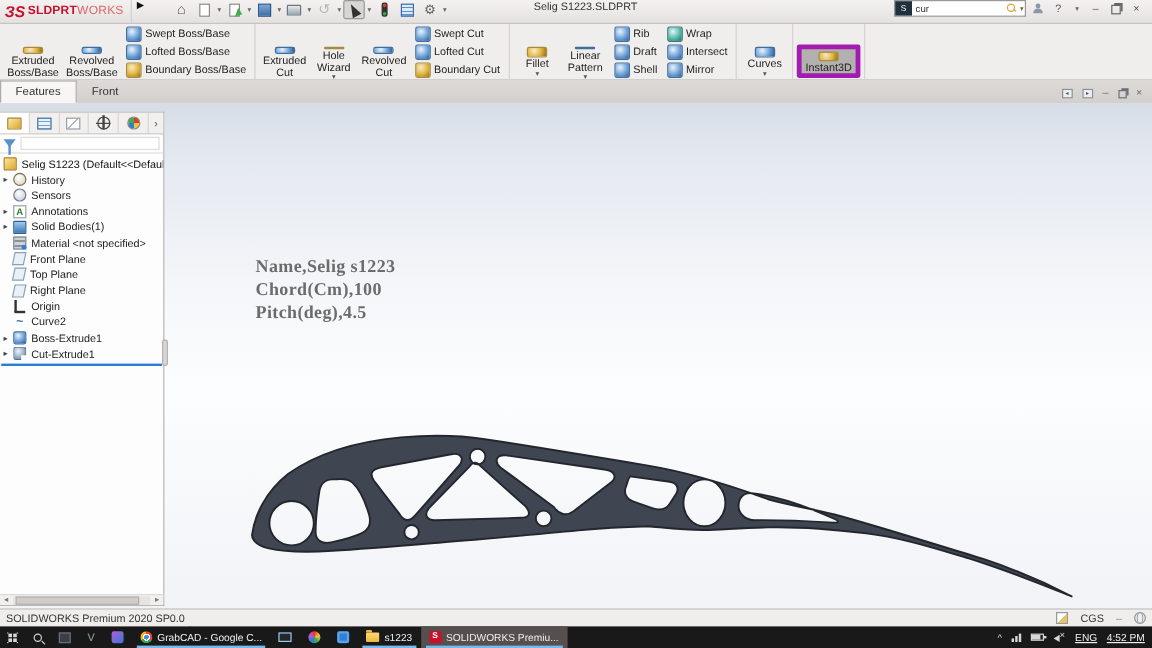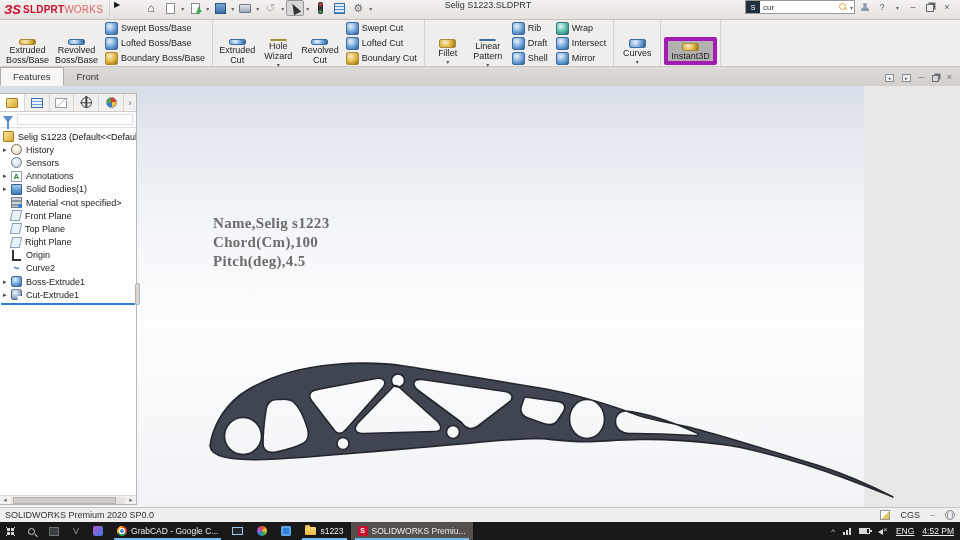--- a/index.html
+++ b/index.html
@@ -66,21 +66,21 @@
   
   #tabstrip { position:absolute; left:0; top:67px; width:960px; height:19px; background:linear-gradient(#dddad8,#d2cfcc); display:flex; align-items:flex-end; }
   .cmtab { padding:3px 12px 3px; font-size:9.5px; color:#333; border:1px solid transparent; }
   .cmtab.active { background:#f7f6f5; border-color:#aeaba8; border-bottom-color:#f7f6f5;margin-top:28px; }
   #tabstrip-right { margin-left:auto; display:flex; align-items:center; gap:8px; padding:0 8px 4px; }
   .dwc { color:#6b7078; font-size:9px; line-height:9px; }
   .dwc-box { width:9px; height:8px; border:1px solid #8a9098; background:#eceef0; font-size:5px; color:#555; text-align:center; line-height:6px; }
   .dwc-restore { width:7px; height:7px; border:1px solid #6b7078; box-shadow:2px -2px 0 -0.5px #6b7078; margin-top:2px; }
 
   
-  #viewport { position:absolute; left:0; top:86px; width:864px; height:421px;
+  #viewport { position:absolute; left:0; top:86px; width:960px; height:421px;
     background:linear-gradient(180deg,#d7dde7 0px,#e4e9f0 45px,#f4f6f9 150px,#fcfdfe 240px,#f2f3f6 420px); }
   #annotation { position:absolute; left:213px; top:128px; font-family:"Liberation Serif","DejaVu Serif",serif; font-weight:bold; font-size:15px; line-height:19px; color:#6c6c6c; letter-spacing:.3px; }
   #airfoil { position:absolute; left:192px; top:272px; }
   #triad { position:absolute; left:148px; top:434px; }
 
   
   #fm-panel { position:absolute; left:0; top:93px; width:137px; height:412px; background:#fdfdfd; border:1px solid #b9b6b3; border-left:none; }
   #fm-tabs { display:flex; align-items:center; height:18px; border-bottom:1px solid #cfccc9; background:#f2f0ee; }
   .fm-tab { flex:1; height:100%; display:flex; align-items:center; justify-content:center; border-right:1px solid #d8d5d2; }
   .fm-tab.active { background:#fff; }

